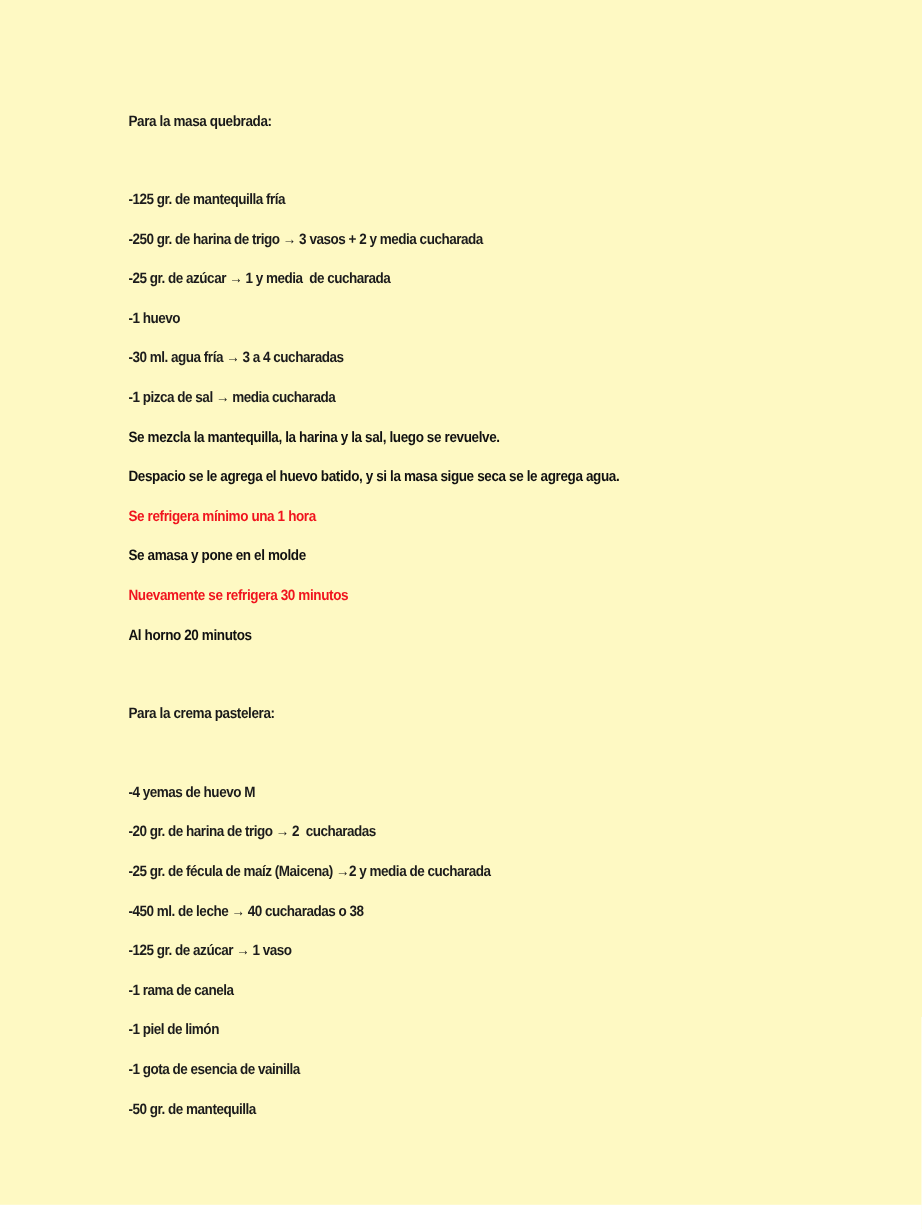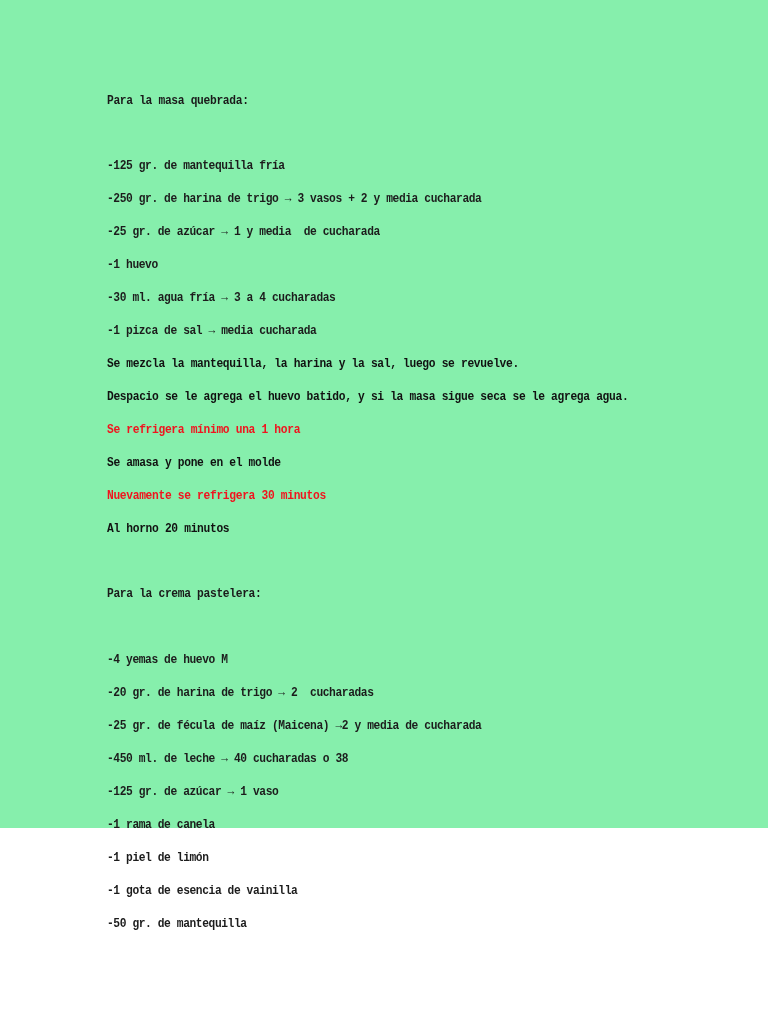--- a/index.html
+++ b/index.html
@@ -13,23 +13,22 @@
       position: relative;
       overflow: hidden;
       font-family: "Liberation Sans", "DejaVu Sans", sans-serif;
       color: #111111;
     }
     .page {
       position: absolute;
       left: 0;
       top: 0;
       width: 768px;
-      height: 828px;
-      background: #86efac;
-      font-family: Liberation Mono, monospace;
+      height: 1004px;
+      background: #fef9c3;
     }
     .line {
       position: absolute;
       left: 107px;
       font-size: 12.5px;
       line-height: 16px;
       white-space: pre;
       letter-spacing: -0.35px;
       transform: scaleX(0.9);
       transform-origin: left center;

